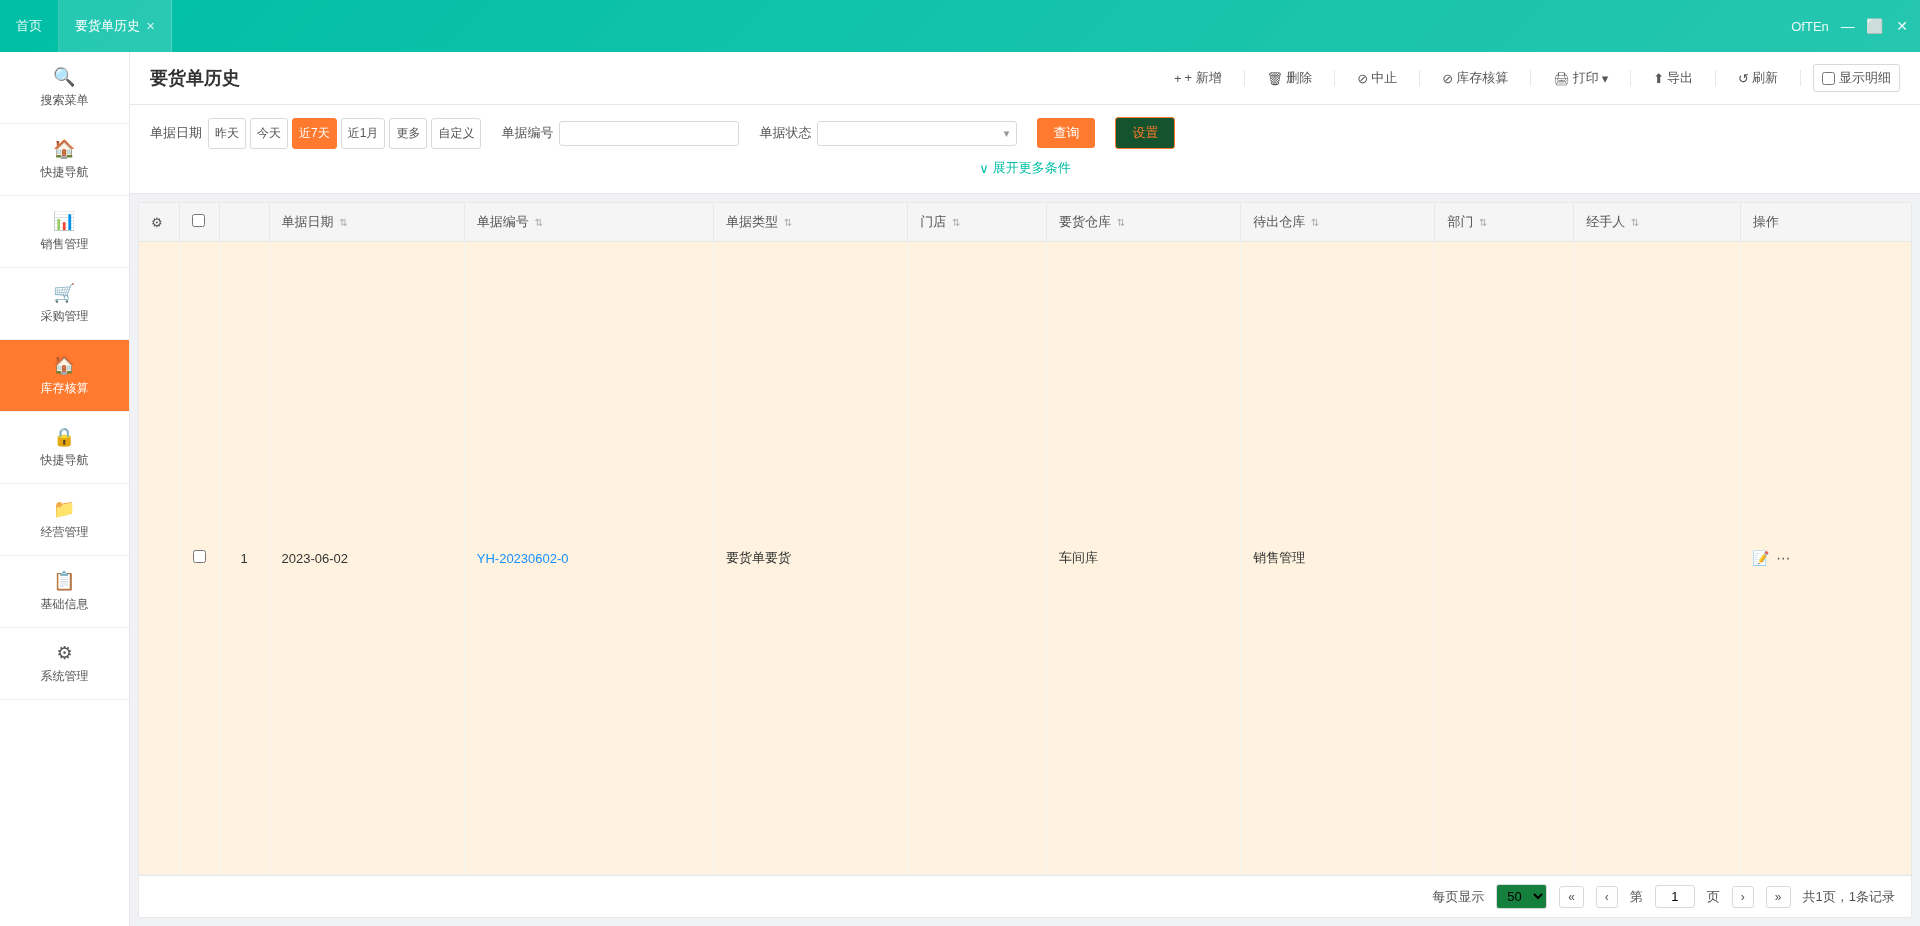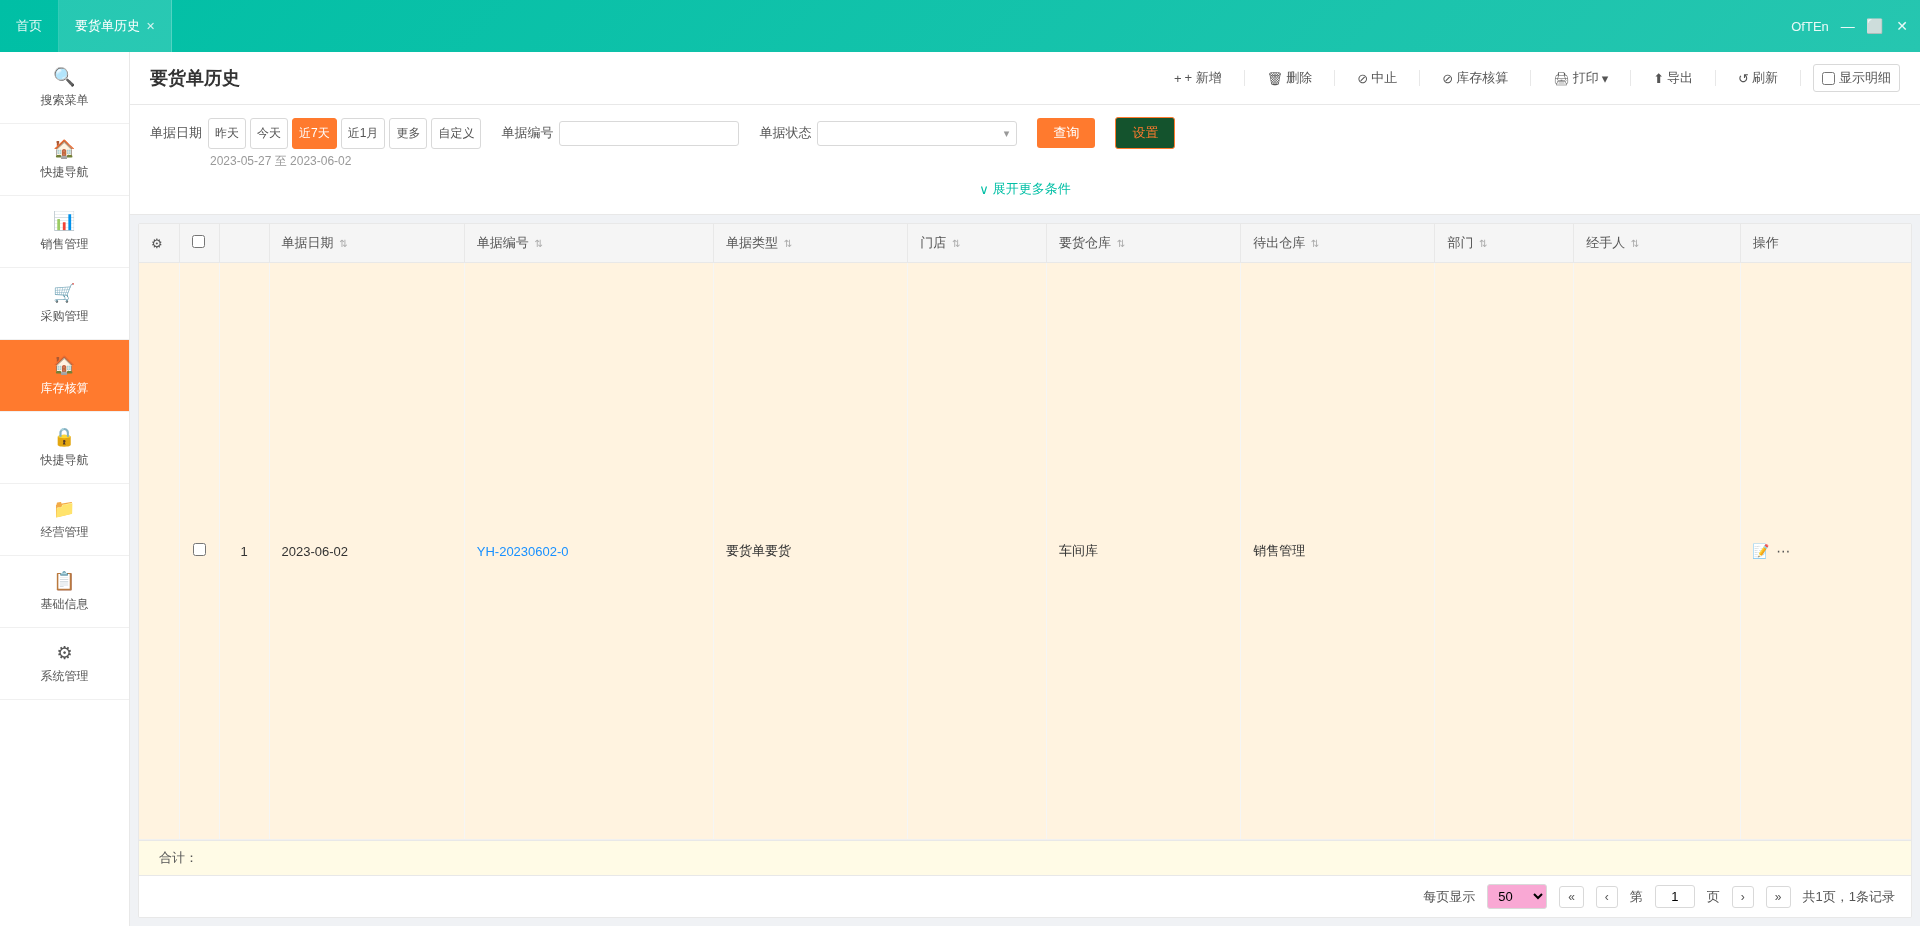--- a/index.html
+++ b/index.html
@@ -315,22 +315,22 @@
       justify-content: flex-end;
       gap: 12px;
       flex-shrink: 0;
     }
     .pagination-label { color: #555; font-size: 13px; }
     .pagination-select {
       border: 1px solid #d9d9d9;
       border-radius: 3px;
       padding: 3px 6px;
       font-size: 13px;
-      width: 60px;
-      background: #f9a8d4;
+      width: 51px;
+      background: #15803d;
     }
     .page-nav-btn {
       border: 1px solid #d9d9d9;
       border-radius: 3px;
       padding: 3px 8px;
       cursor: pointer;
       background: white;
       font-size: 12px;
       color: #555;
     }
@@ -494,23 +494,20 @@
               <select class="filter-select">
                 <option value="" text=""></option>
               </select>
             </div>
           </div>
 
           <button class="btn-primary">查询</button>
           <button class="btn-primary" style="background:#14532d;color:#ff7a2e;border:1px solid #ff7a2e;">设置</button>
         </div>
 
-        <div style="margin-top:4px; margin-left:60px;">
-          <span class="date-range-text">2023-05-27 至 2023-06-02</span>
-        </div>
 
         <div class="expand-more" style="margin-top:6px; justify-content:center;">
           <span>∨</span>
           <span>展开更多条件</span>
         </div>
       </div>
 
       <div class="table-area">
         <table class="data-table">
           <thead>
@@ -575,23 +572,20 @@
               <td>
                 <div class="row-actions">
                   <span class="action-icon">📝</span>
                   <span class="action-icon">⋯</span>
                 </div>
               </td>
             </tr>
           </tbody>
         </table>
 
-        <div class="summary-bar">
-          <span>合计：</span>
-        </div>
 
         <div class="pagination-bar">
           <span class="pagination-label">每页显示</span>
           <select class="pagination-select">
             <option>10</option>
             <option>20</option>
             <option selected="">50</option>
             <option>100</option>
           </select>
           <button class="page-nav-btn">«</button>

